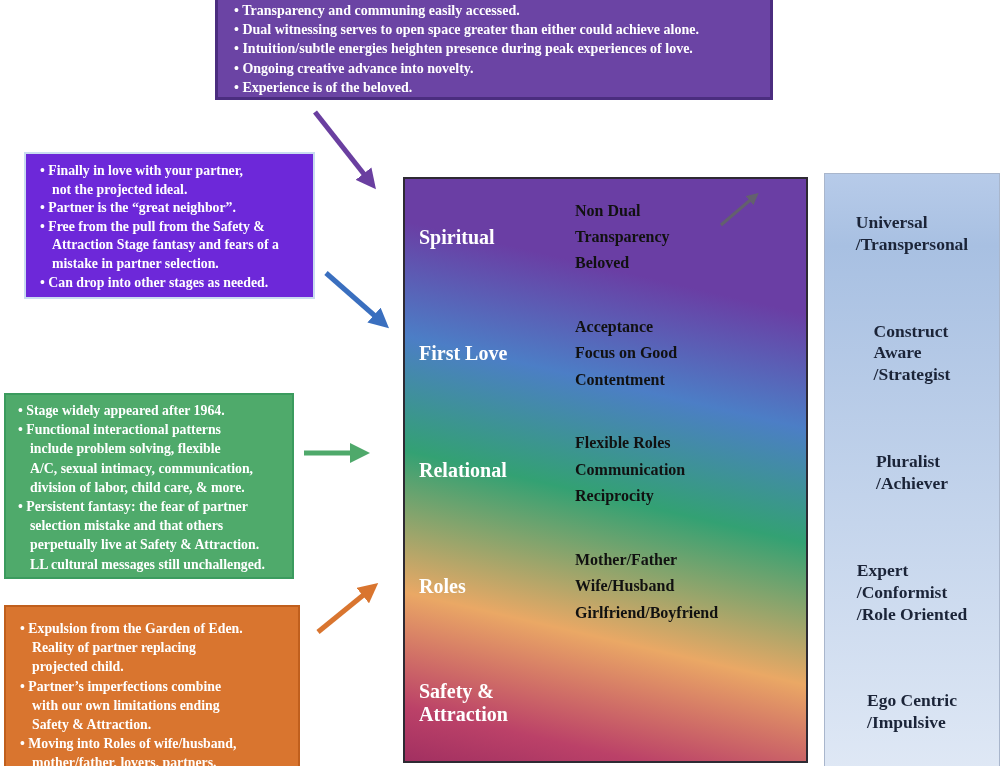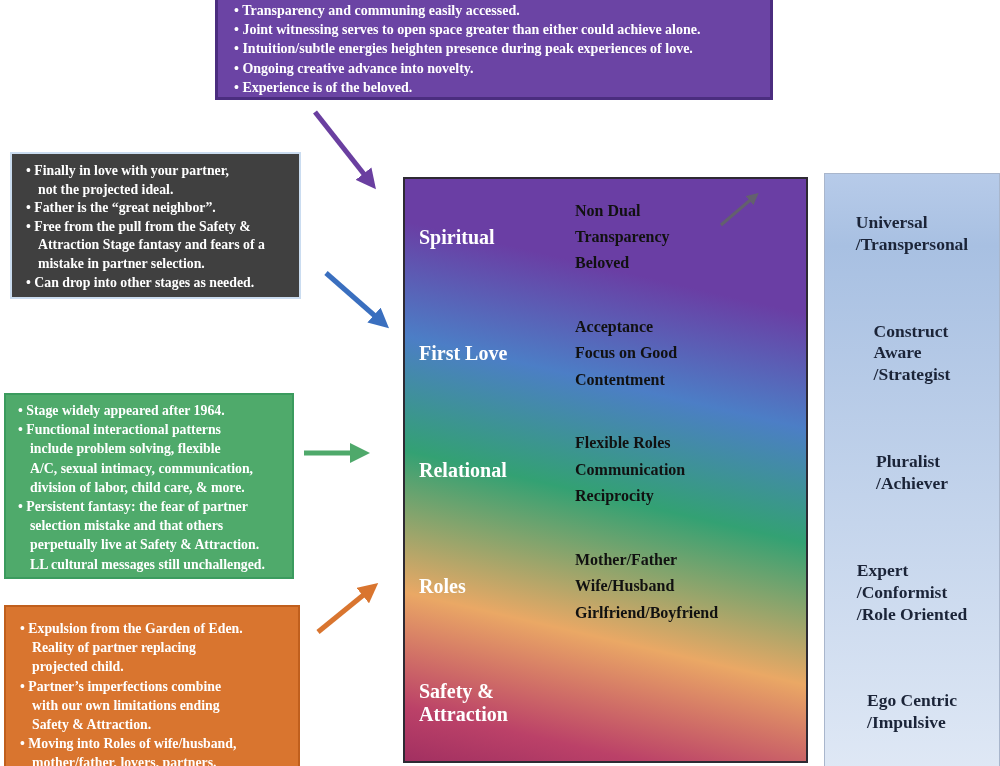--- a/index.html
+++ b/index.html
@@ -14,22 +14,22 @@
     white-space:pre-line;padding-left:12px;text-indent:-12px;
   }
   .note-box li::before{content:"• ";}
   #top-box{
     left:215px;top:-18px;width:558px;height:118px;
     background:#6b44a4;border:3px solid #4b2d7f;
     padding:16px 10px 6px 16px;
     font-size:14px;line-height:19.2px;
   }
   #blue-box{
-    left:10px;top:152px;width:291px;height:147px;
-    background:#404040;border:2px solid #cadcf0;
+    left:24px;top:152px;width:291px;height:147px;
+    background:#6d28d9;border:2px solid #cadcf0;
     padding:8px 8px 6px 14px;
     font-size:13.8px;line-height:18.6px;
   }
   #green-box{
     left:4px;top:362px;width:290px;height:186px;
     background:#4faa6b;border:2px solid #3b9b5e;
     padding:6px 6px 4px 12px;
     font-size:13.8px;line-height:19.2px;margin-top:31px;
   }
   #orange-box{
@@ -72,33 +72,33 @@
 </style>
 </head>
 <body>
 
 <div id="canvas">
 
   <div class="note-box" id="top-box">
     <ul>
 
     <li class="bullet">Transparency and communing easily accessed.</li>
-        <li class="bullet">Joint witnessing serves to open space greater than either could achieve alone.</li>
+        <li class="bullet">Dual witnessing serves to open space greater than either could achieve alone.</li>
         <li class="bullet">Intuition/subtle energies heighten presence during peak experiences of love.</li>
         <li class="bullet">Ongoing creative advance into novelty.</li>
         <li class="bullet">Experience is of the beloved.</li>
       </ul>
   </div>
 
   <div class="note-box" id="blue-box">
     <ul>
 
     <li class="bullet">Finally in love with your partner,
 not the projected ideal.</li>
-        <li class="bullet">Father is the “great neighbor”.</li>
+        <li class="bullet">Partner is the “great neighbor”.</li>
         <li class="bullet">Free from the pull from the Safety &amp;
 Attraction Stage fantasy and fears of a
 mistake in partner selection.</li>
         <li class="bullet">Can drop into other stages as needed.</li>
       </ul>
   </div>
 
   <div class="note-box" id="green-box">
     <ul>
 

